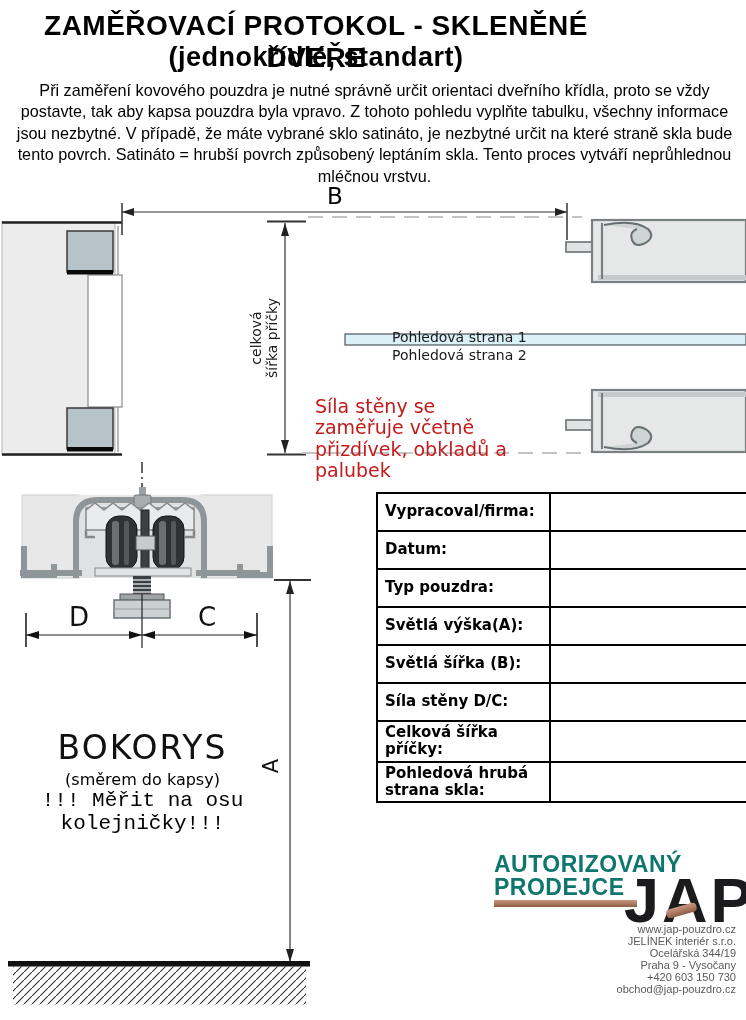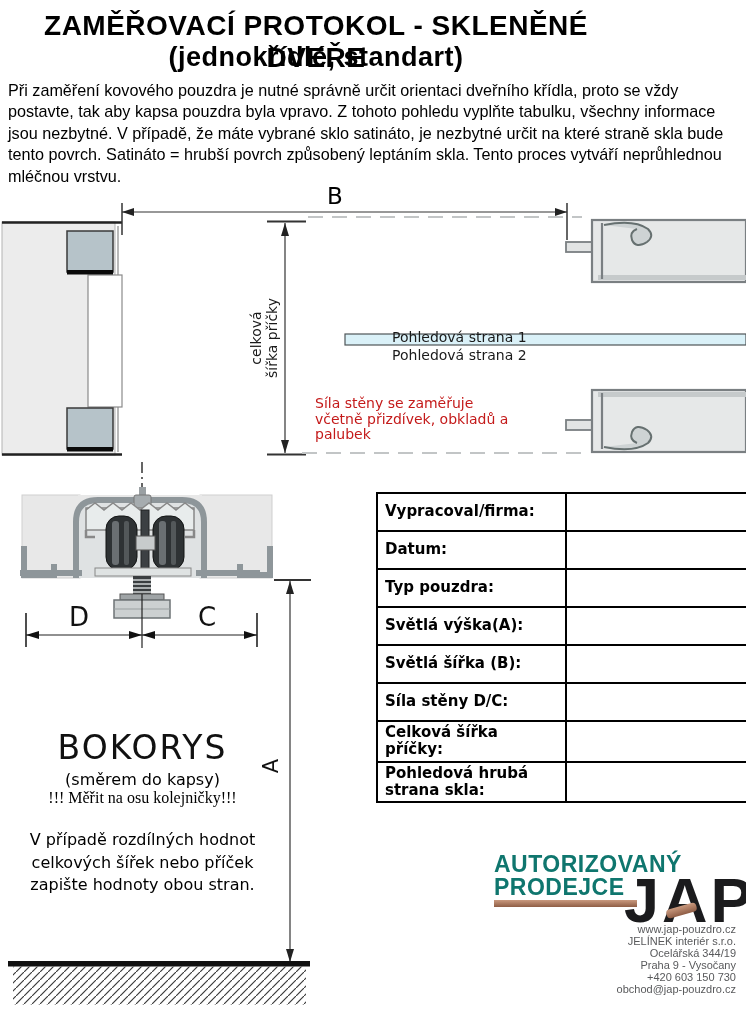--- a/index.html
+++ b/index.html
@@ -1,32 +1,32 @@
 <!DOCTYPE html>
 <html><head>
 <meta charset="utf-8">
 <style>
   html,body{margin:0;padding:0;background:#fff;}
   #page{position:relative;width:746px;height:1020px;background:#fff;overflow:hidden;
         font-family:"Liberation Sans",sans-serif;color:#000;}
   .abs{position:absolute;}
   .title{width:632px;text-align:center;font-weight:bold;font-size:28px;letter-spacing:.5px;
          font-family:"Liberation Sans",sans-serif;}
-  .intro{font-size:16.2px;line-height:21.4px;letter-spacing:0;}
+  .intro{font-size:16.2px;line-height:21.4px;letter-spacing:0;text-align:center;}
   .diaglabel{font-size:14px;font-family:"DejaVu Sans",sans-serif;color:#1a1a1a;}
   .dimletter{font-size:26px;font-family:"DejaVu Sans",sans-serif;color:#111;}
   .rot{transform:rotate(-90deg);}
-  .rednote{font-size:14px;line-height:1.12;color:#c41a1a;font-family:"DejaVu Sans",sans-serif;}
+  .rednote{font-size:19px;line-height:1.12;color:#c41a1a;font-family:"DejaVu Sans",sans-serif;}
   .bok-title{font-size:33px;letter-spacing:2px;font-family:"DejaVu Sans",sans-serif;color:#111;}
   .bok-sub{font-size:16px;margin-top:3px;font-family:"DejaVu Sans",sans-serif;}
-  .bok-warn{font-size:16px;font-family:Liberation Serif, serif;text-align:center;}
+  .bok-warn{font-size:21px;font-family:Liberation Mono, monospace;text-align:center;}
   .bok-note{font-size:16px;margin-top:22px;line-height:1.42;font-family:"DejaVu Sans",sans-serif;}
   table.form{border-collapse:collapse;width:356px;table-layout:fixed;}
   table.form td{border:2px solid #000;font-family:"DejaVu Sans",sans-serif;
-                font-size:15px;font-weight:bold;padding:2px 20px 2px 7px;vertical-align:middle;}
+                font-size:15px;font-weight:bold;padding:2px 4px 2px 7px;vertical-align:middle;}
   table.form td.lab{width:160px;line-height:1.15;}
   table.form td.val{width:190px;}
   tr.r1{height:38px;}
   .copper-text{color:#0f766e;font-weight:bold;font-size:23px;letter-spacing:.5px;
                font-family:"Liberation Sans",sans-serif;}
   .copper-bar{background:linear-gradient(180deg,#c9997e,#8f5d45);}
   .jap{font-size:63px;font-weight:800;letter-spacing:3px;color:#1b1b1d;
        font-family:"Liberation Sans",sans-serif;}
   .contact{font-size:11px;line-height:11.9px;color:#58595b;text-align:right;
            font-family:"Liberation Sans",sans-serif;}
@@ -174,21 +174,20 @@
   </svg>
 
   <div class="abs dimletter" style="left:64px;top:602px;width:30px;text-align:center;">D</div>
   <div class="abs dimletter" style="left:192px;top:602px;width:30px;text-align:center;">C</div>
   <div class="abs dimletter rot" style="left:258px;top:753px;width:28px;height:26px;text-align:center;font-size:21px;">A</div>
 
   <div class="abs" style="left:15px;top:728px;width:255px;text-align:center;">
     <div class="bok-title">BOKORYS</div>
     <div class="bok-sub">(směrem do kapsy)</div>
     <div class="bok-warn">!!! Měřit na osu kolejničky!!!</div>
-    <div class="bok-note">V případě rozdílných hodnot celkových šířek nebo příček zapište hodnoty obou stran.</div>
   </div>
 
   <table class="form abs" style="left:376px;top:492px;">
     <tbody>
       <tr class="r1">
           <td class="lab">Vypracoval/firma:</td>
           <td class="val"></td>
         </tr>
       <tr class="r1">
           <td class="lab">Datum:</td>

